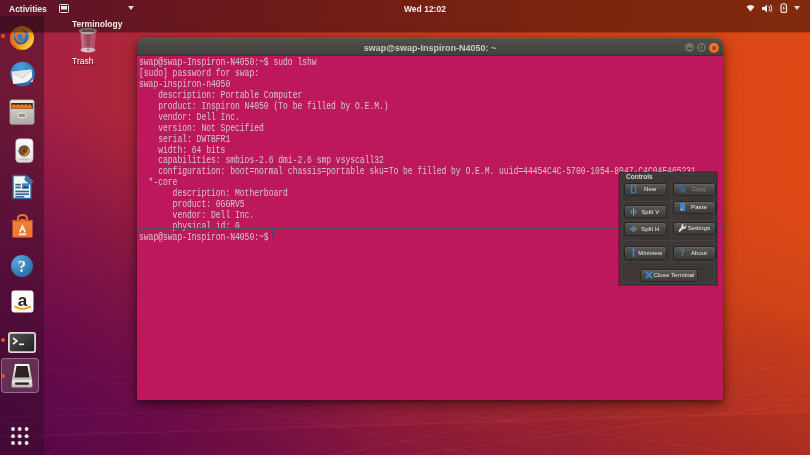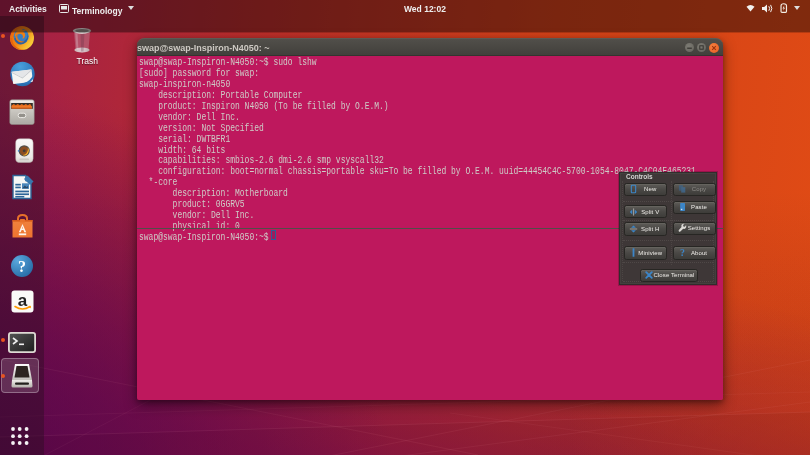--- a/index.html
+++ b/index.html
@@ -11,35 +11,35 @@
  linear-gradient(197deg, rgba(115,6,88,0) 45%, rgba(115,6,88,.62) 88%),
  radial-gradient(520px 300px at 106% 112%, rgba(140,26,20,.25), rgba(140,26,20,0) 70%),
  linear-gradient(to top, rgba(70,10,35,.22) 0%, rgba(70,10,35,0) 58%),
  linear-gradient(96deg, #a21f4a 0%, #ba2d2a 30%, #d24118 65%, #e04b15 100%);
 }
 
 #wlines{position:absolute;inset:0;opacity:.5}
 
 #panel{position:absolute;left:0;top:0;width:810px;height:32px;background:rgba(10,2,4,.44);box-shadow:0 1px 0 rgba(0,0,0,.18);color:#eee;font-size:8.5px;font-weight:bold}
 #panel .act{position:absolute;left:9px;top:4px}
-#panel .appname{position:absolute;left:72px;top:6px}
+#panel .appname{position:absolute;left:72px;top:19px}
 #panel .clock{position:absolute;left:404px;top:4px}
 .tri{position:absolute;width:0;height:0;border-left:3px solid transparent;border-right:3px solid transparent;border-top:4px solid #ddd}
 
 #dock{position:absolute;left:0;top:16px;width:44px;height:439px;background:rgba(40,14,32,.42)}
 .dicon{position:absolute;left:7px;width:30px;height:30px;display:flex;align-items:center;justify-content:center}
 .ddot{position:absolute;left:1px;width:4px;height:4px;border-radius:50%;background:#e95420}
 #dhl{position:absolute;left:1px;top:358px;width:38px;height:35px;background:rgba(255,255,255,.15);border:1px solid rgba(255,255,255,.3);border-radius:4px}
 
-#trash{position:absolute;left:66px;top:27px;width:32px;text-align:right}
+#trash{position:absolute;left:72px;top:27px;width:32px;text-align:left}
 #trash .lbl{color:#fff;font-size:8.5px;margin-top:2px;text-shadow:0 1px 1px rgba(0,0,0,.5)}
 
 #win{position:absolute;left:137px;top:38px;width:586px;height:362px;border-radius:7px 7px 2px 2px;box-shadow:0 5px 14px rgba(0,0,0,.42), 0 2px 5px rgba(0,0,0,.3)}
 #titlebar{position:absolute;left:0;top:0;width:100%;height:18px;border-radius:7px 7px 0 0;background:linear-gradient(#514f4a, #413f3b);border-top:1px solid #5c5a54;box-shadow:inset 0 -1px 0 #35342f}
-#titlebar .t{position:absolute;left:0;right:0;top:3.5px;font-size:9px;font-weight:bold;color:#cdc9c3}
+#titlebar .t{position:absolute;left:0;right:0;top:3.5px;text-align:center;font-size:9px;font-weight:bold;color:#cdc9c3}
 .wbtn{position:absolute;top:4px;width:9px;height:9px;border-radius:50%}
 .wbtn svg{display:block}
 #term{position:absolute;left:0;top:18px;width:100%;height:344px;background:#be185d;border-radius:0 0 2px 2px}
 #termtext{position:absolute;left:1.5px;top:1.2px;transform:scaleX(0.7273);transform-origin:0 0;font-family:"Liberation Mono",monospace;font-size:11px;line-height:10.92px;color:#ceccc7;white-space:pre}
 #sep{position:absolute;left:0;top:172.4px;width:100%;height:1px;background:#514e49}
 #cursor{position:absolute;left:133.5px;top:174.3px;width:5.4px;height:10.2px;border:1.3px solid #2f5e95;background:rgba(25,50,90,.2)}
 
 #popup{position:absolute;left:619px;top:172px;width:98px;height:113px;background:rgba(58,57,54,.97);border:1px solid #19181756;outline:1px solid #00000030;box-shadow:inset 0 0 0 1px #4a494580}
 #popup .title{position:absolute;left:6px;top:0px;font-size:6.5px;font-weight:bold;color:#d5d5d3}
 .pbtn{position:absolute;background:linear-gradient(#5c5a56 5%, #4a4845 50%, #3d3c39);border:1px solid #272623;border-radius:2.5px;box-shadow:inset 0 1px 0 #6e6c668c;color:#efede9;font-size:6px;display:flex;align-items:center;white-space:nowrap}

